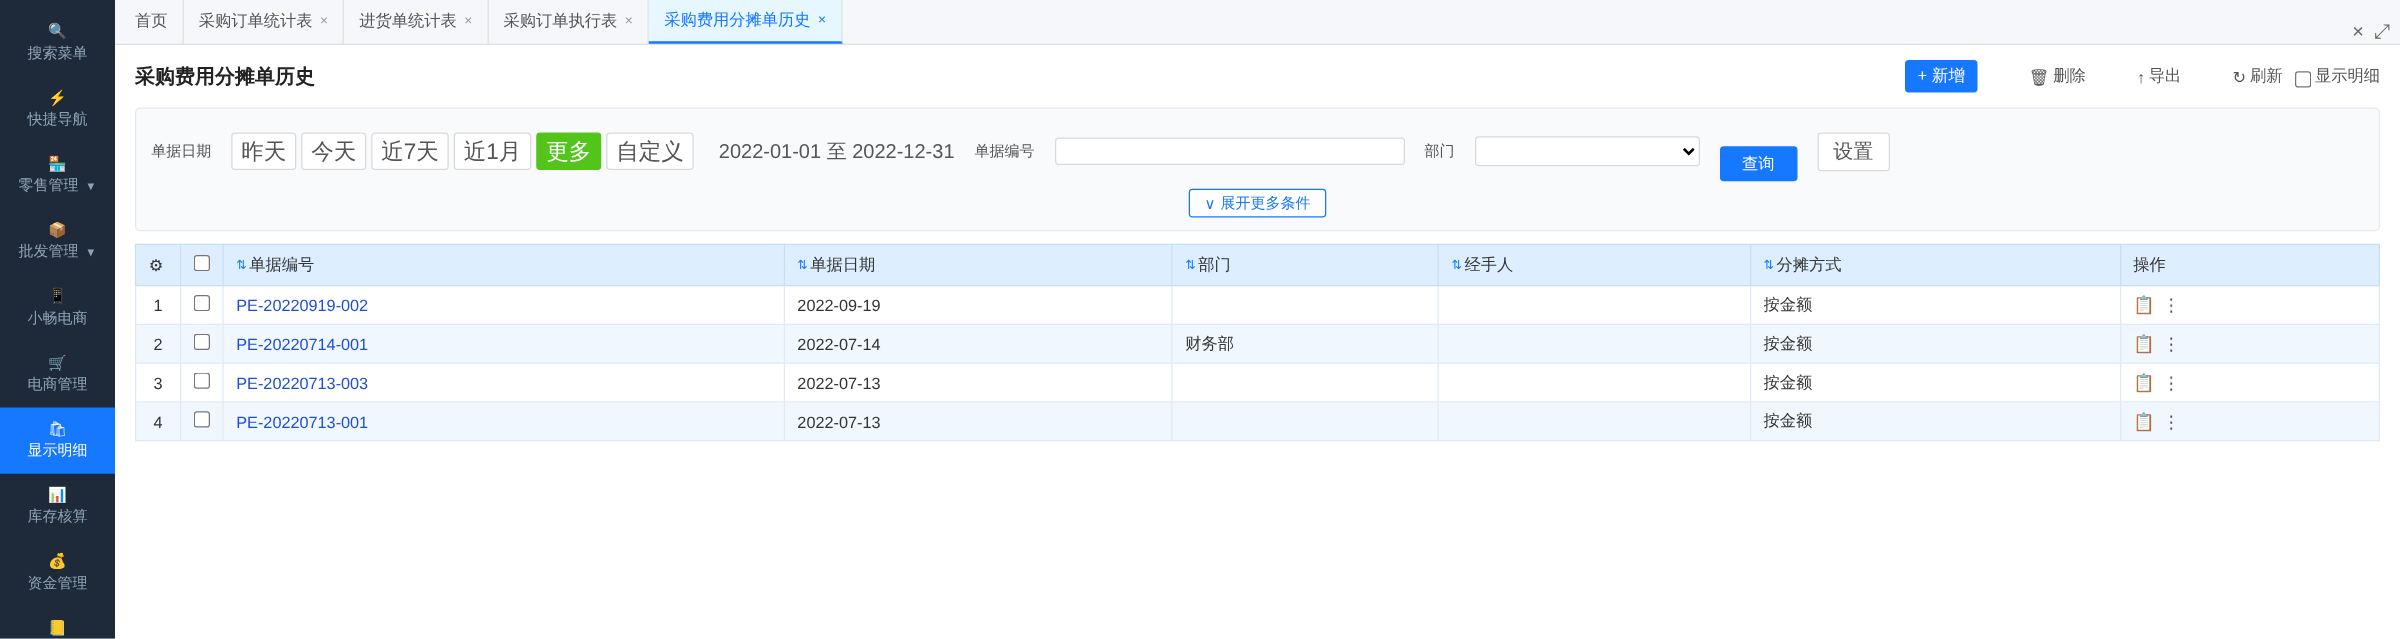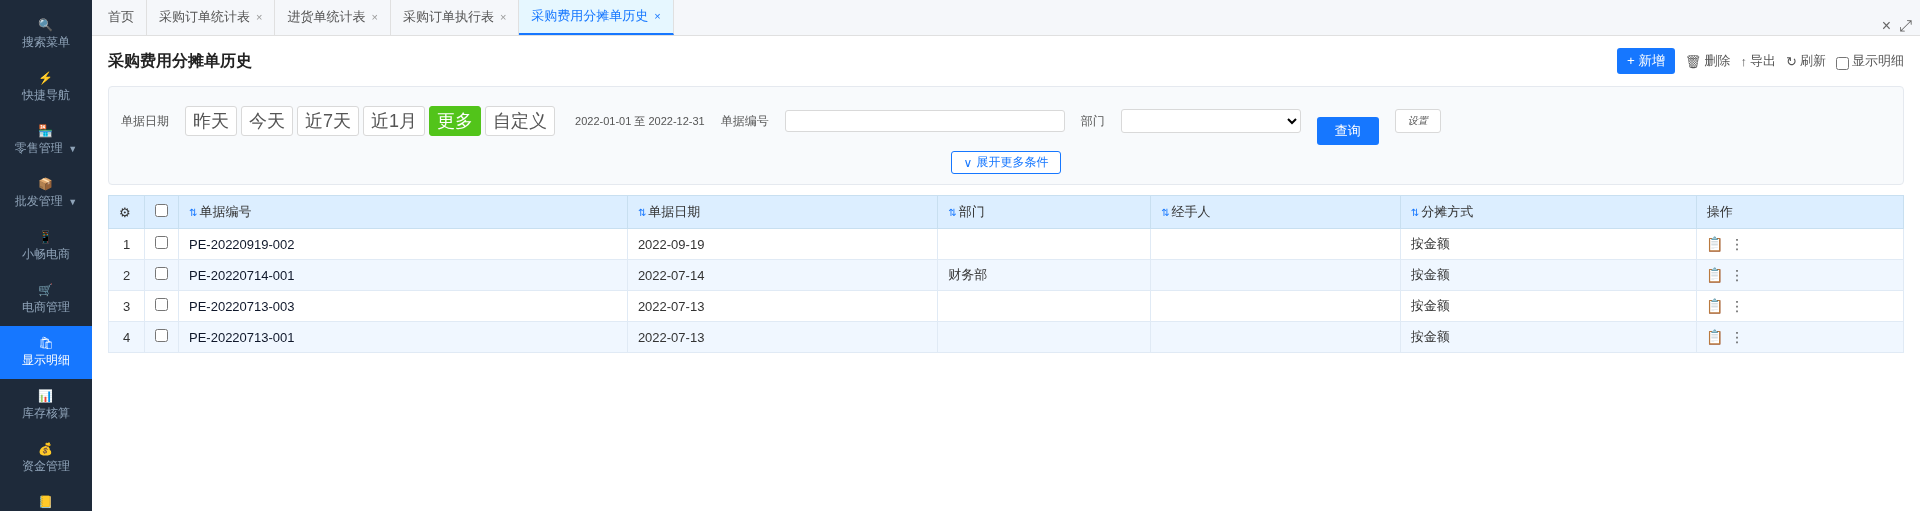--- a/index.html
+++ b/index.html
@@ -107,20 +107,21 @@
       gap: 10px;
       font-size: 13px;
       color: #555;
     }
     .toolbar-btn {
       display: flex;
       align-items: center;
       gap: 3px;
       cursor: pointer;
       color: #555;
+      margin-left: 31px;
     }
     .toolbar-btn.primary {
       background: #1677ff;
       color: #fff;
       border: none;
       padding: 4px 10px;
       border-radius: 3px;
       cursor: pointer;
     }
     .show-cols-cb { display: flex; align-items: flex-end; gap: 3px; cursor: pointer; }
@@ -151,21 +152,21 @@
       background: #fff;
     }
     .date-btn.more {
       background: #52c41a;
       color: #fff;
       border-color: #52c41a;
     }
     .date-input-range {
       display: flex;
       gap: 4px;
-      font-size: 11px;
+      font-size: 16px;
       color: #555;
       margin-left: 4px;
     }
     .filter-input {
       border: 1px solid #d9d9d9;
       border-radius: 3px;
       padding: 3px 8px;
       font-size: 12px;
       width: 280px;
       outline: none;
@@ -188,23 +189,22 @@
       font-size: 13px;
       cursor: pointer;
       margin-top: 20px;
     }
     .settings-btn {
       background: #fff;
       color: #555;
       border: 1px solid #d9d9d9;
       padding: 4px 12px;
       border-radius: 3px;
-      font-size: 10px;
-      cursor: pointer;
-      font-style: italic;
+      font-size: 16px;
+      cursor: pointer;
     }
     .expand-row {
       display: flex;
       justify-content: center;
     }
     .expand-btn {
       display: flex;
       align-items: center;
       gap: 4px;
       font-size: 12px;
@@ -233,21 +233,21 @@
     }
     .data-table td {
       padding: 6px 10px;
       border: 1px solid #e0eaf5;
       color: #333;
       white-space: nowrap;
     }
     .data-table tr:nth-child(even) td { background: #f0f7ff; }
     .data-table tr:nth-child(odd) td { background: #fff; }
     .row-num { color: #666; text-align: center; }
-    .link-cell { color: #0f172a; cursor: pointer; text-decoration: none; }
+    .link-cell { color: #1d4ed8; cursor: pointer; text-decoration: none; }
     .action-icons { display: flex; gap: 6px; }
     .action-icon { cursor: pointer; color: #555; font-size: 14px; }
     .th-sort { display: flex; align-items: center; gap: 2px; }
     .sort-icon { font-size: 10px; color: #1677ff; }
     .gear-col { text-align: center; width: 36px; }
     .check-col { text-align: center; width: 30px; }
   </style>
 </head>
 <body>
 

